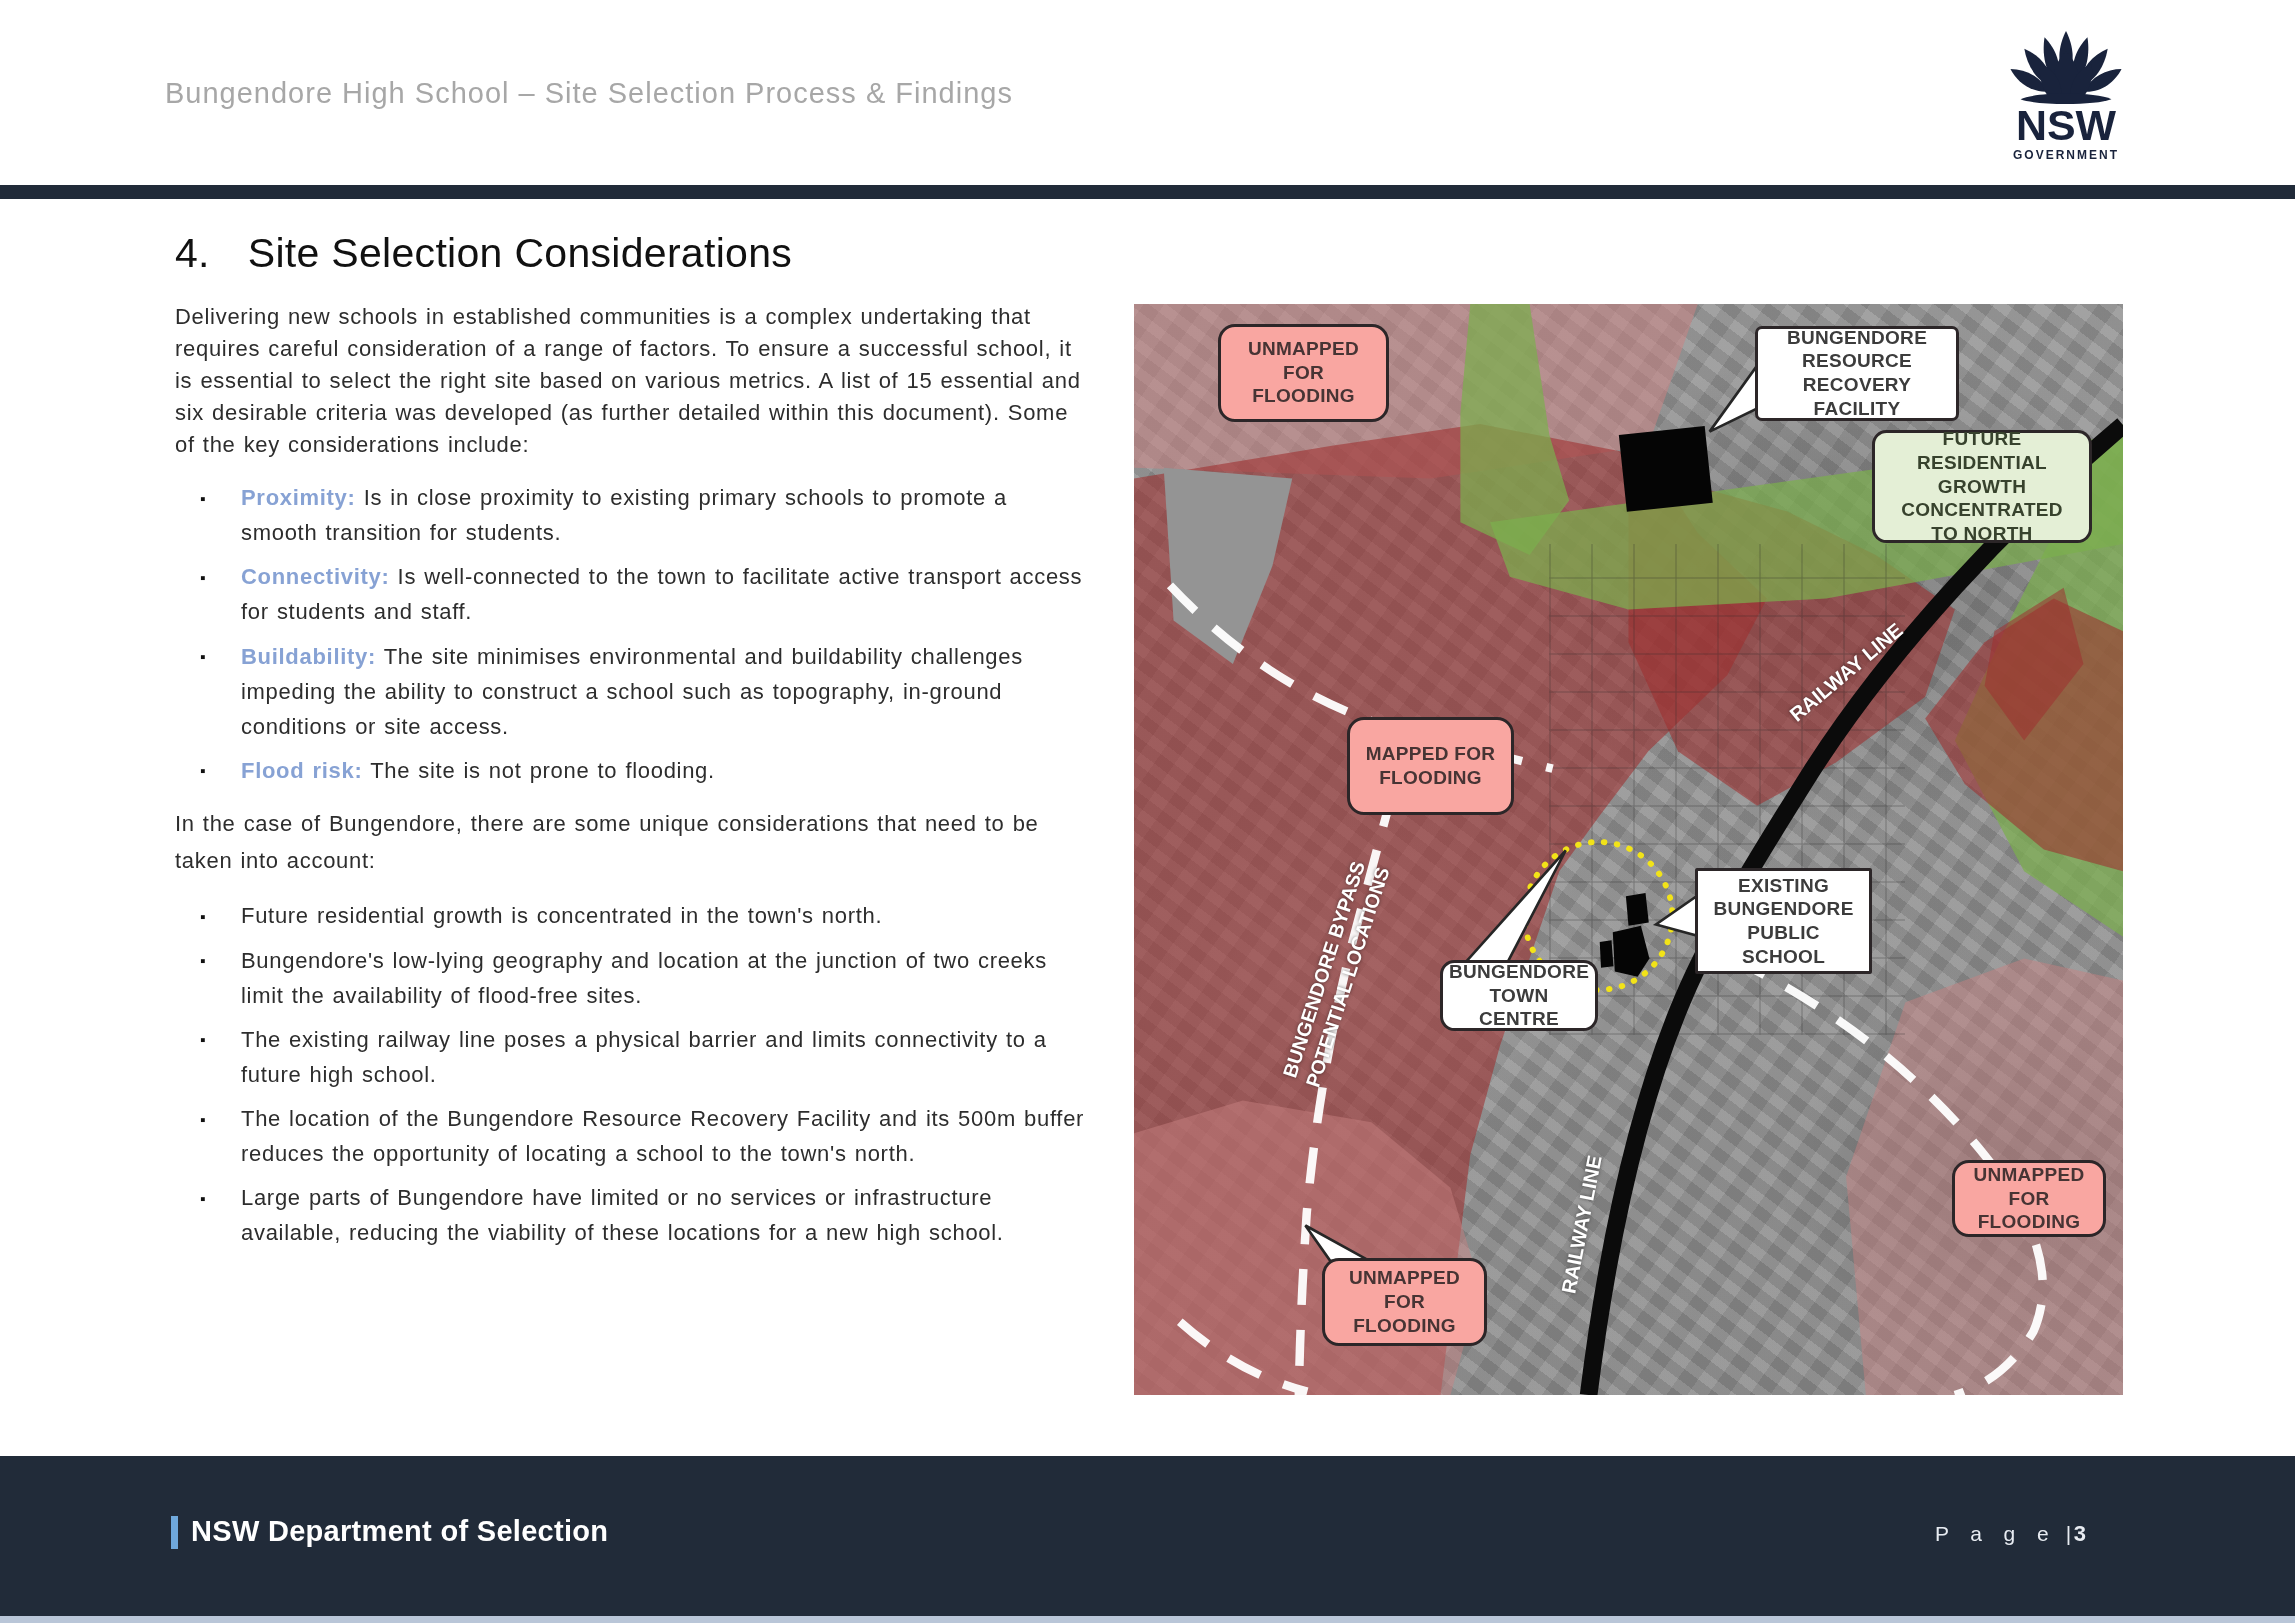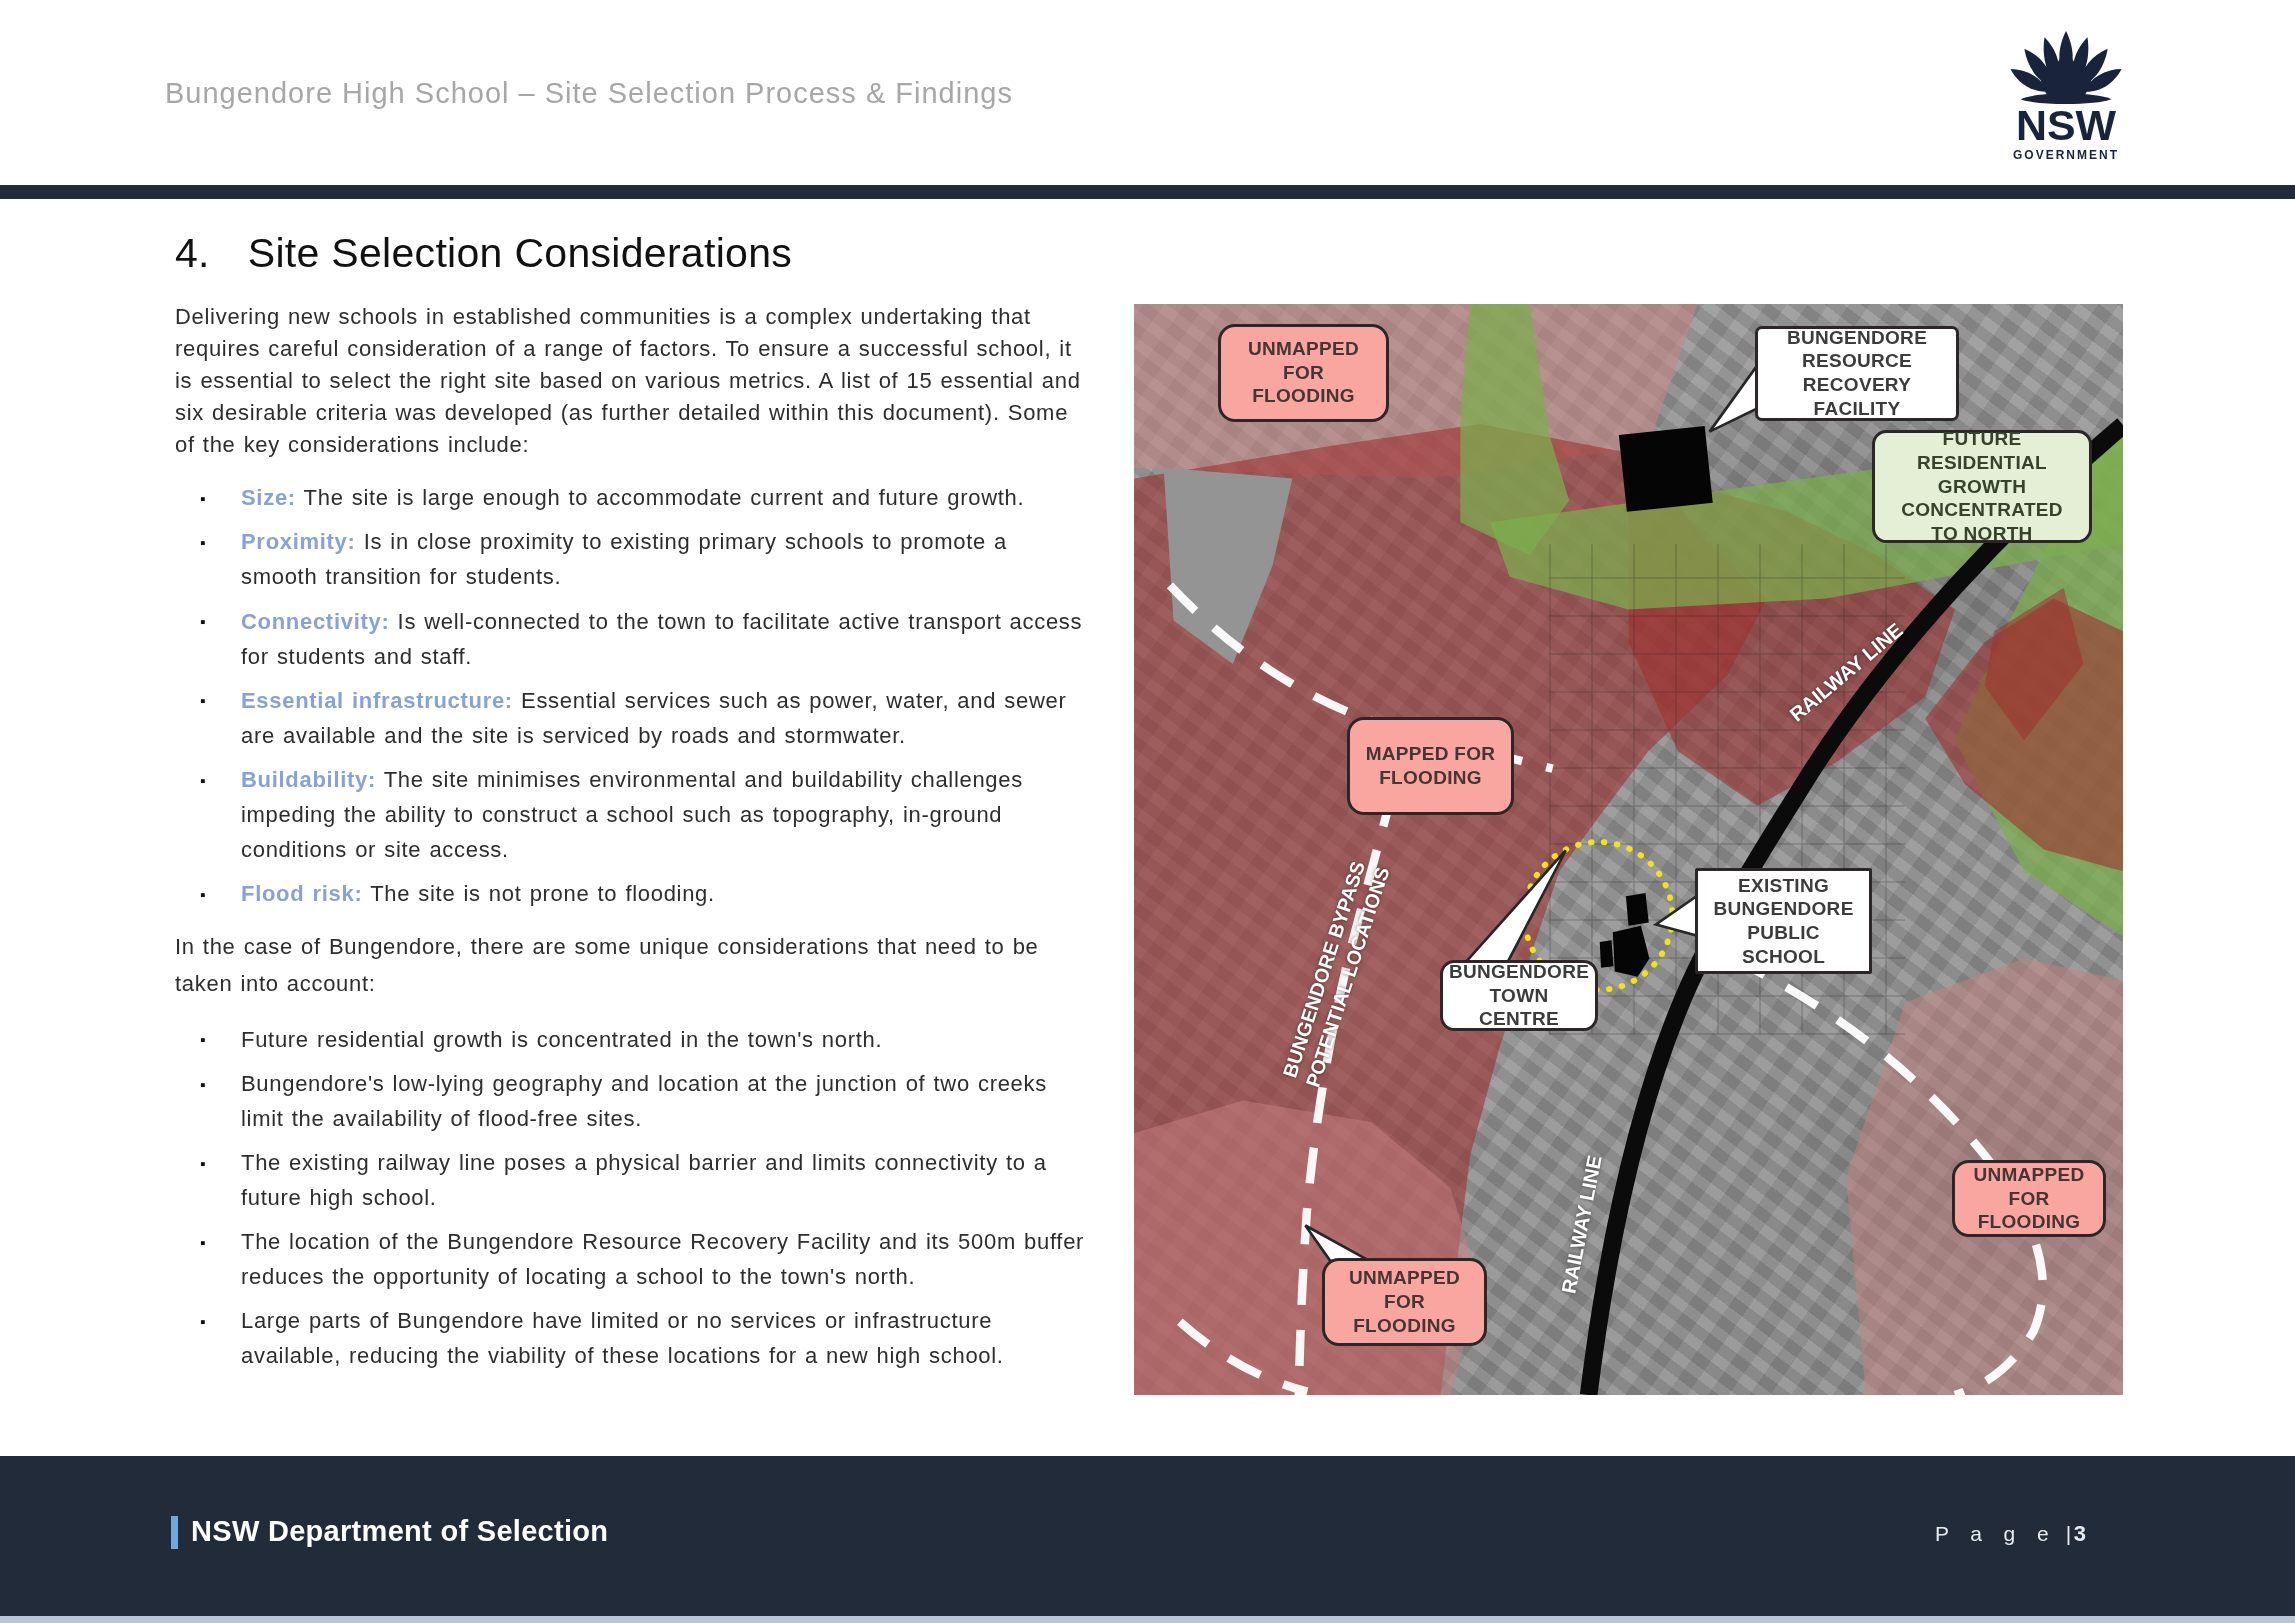--- a/index.html
+++ b/index.html
@@ -115,31 +115,25 @@
   <div class="content">
     <h1 class="doc-h1">
       <span class="h-num">4.</span>
       <span>Site Selection Considerations</span>
     </h1>
 
     <p class="intro">Delivering new schools in established communities is a complex undertaking that requires careful consideration of a range of factors. To ensure a successful school, it is essential to select the right site based on various metrics. A list of 15 essential and six desirable criteria was developed (as further detailed within this document). Some of the key considerations include:</p>
 
     <ul class="doclist">
       <li>
-        <span class="lead">Size:</span>
-        <span>The site is large enough to accommodate current and future growth.</span></li>
-      <li>
         <span class="lead">Proximity:</span>
         <span>Is in close proximity to existing primary schools to promote a smooth transition for students.</span></li>
       <li>
         <span class="lead">Connectivity:</span>
         <span>Is well-connected to the town to facilitate active transport access for students and staff.</span></li>
-      <li>
-        <span class="lead">Essential infrastructure:</span>
-        <span>Essential services such as power, water, and sewer are available and the site is serviced by roads and stormwater.</span></li>
       <li>
         <span class="lead">Buildability:</span>
         <span>The site minimises environmental and buildability challenges impeding the ability to construct a school such as topography, in-ground conditions or site access.</span></li>
       <li>
         <span class="lead">Flood risk:</span>
         <span>The site is not prone to flooding.</span></li>
     </ul>
 
     <p class="unique">In the case of Bungendore, there are some unique considerations that need to be taken into account:</p>
 

